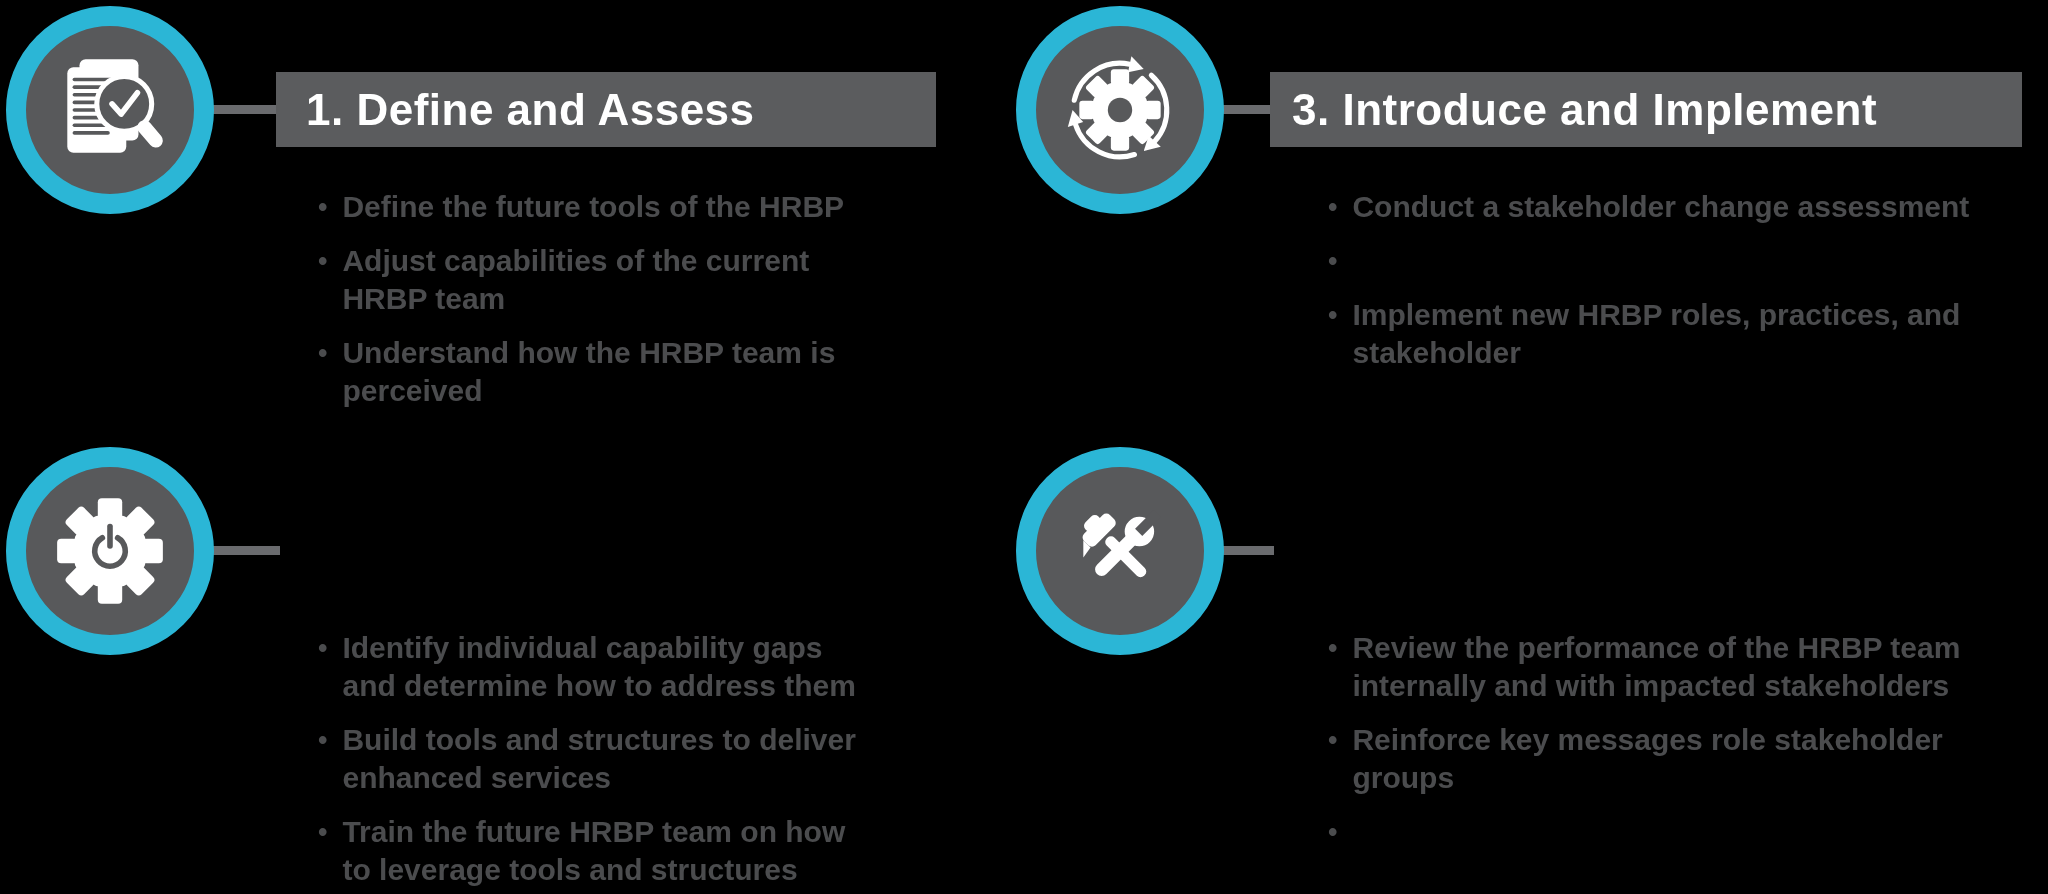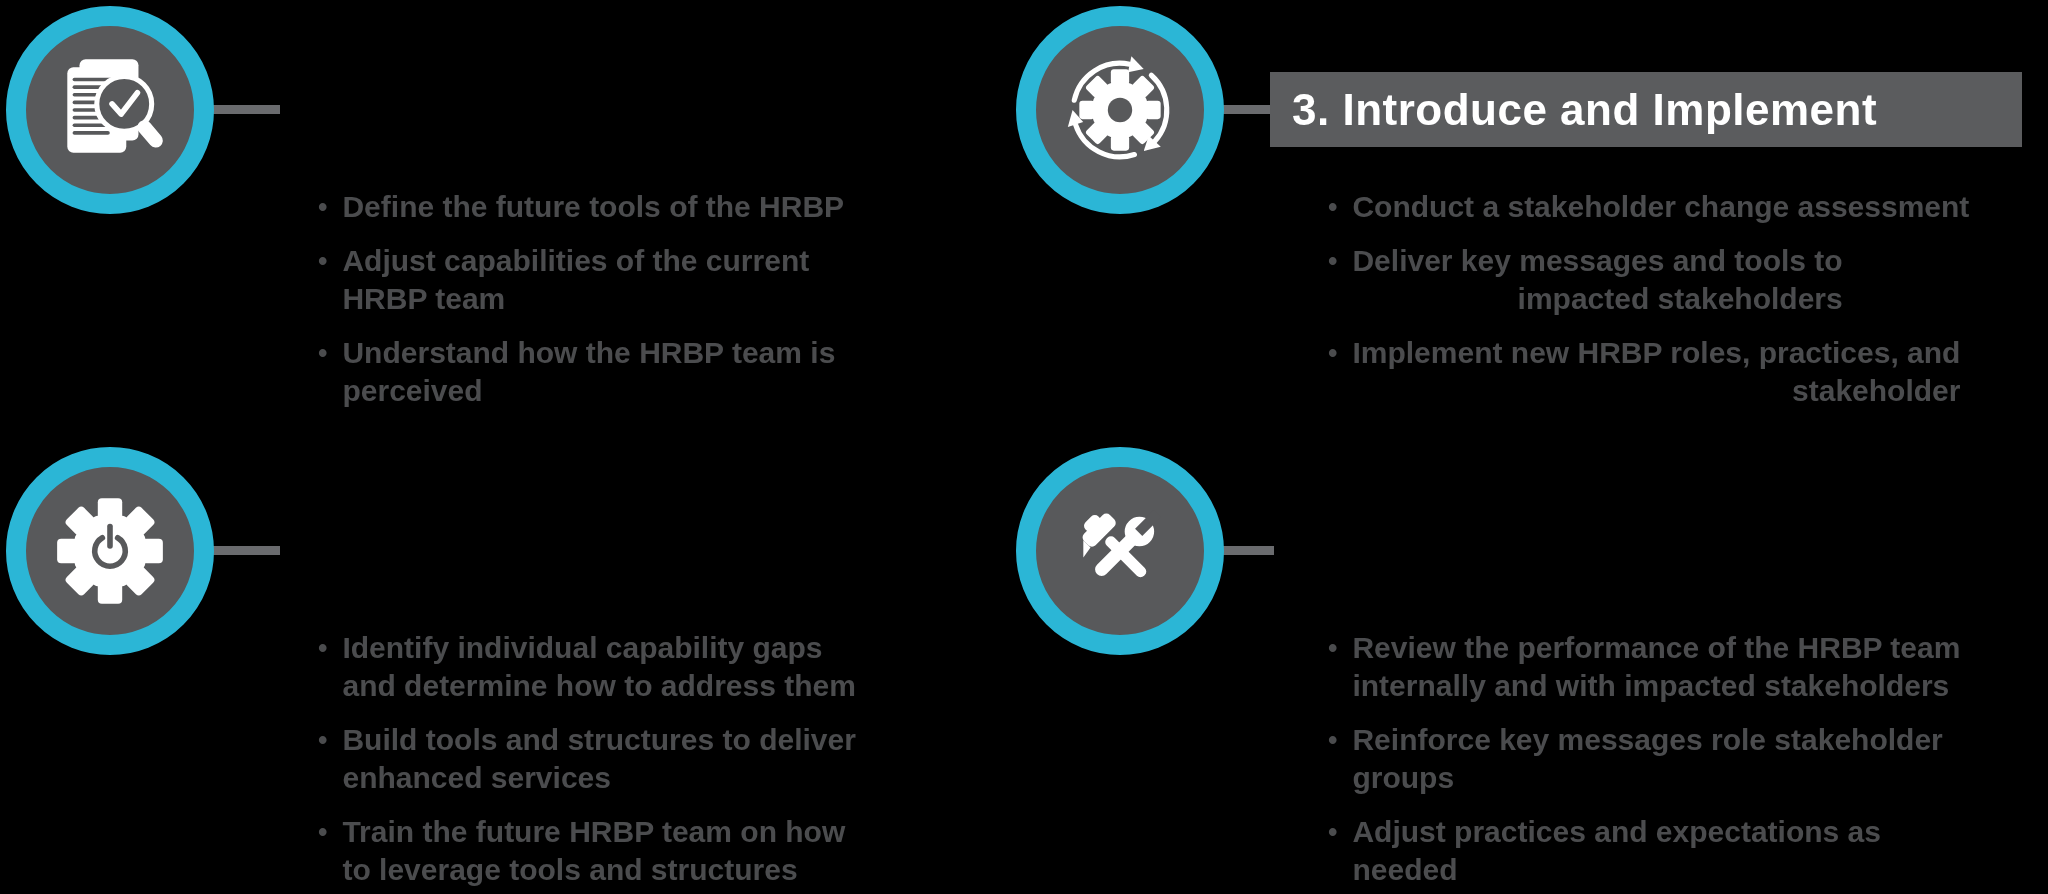--- a/index.html
+++ b/index.html
@@ -3,21 +3,21 @@
 <meta charset="utf-8">
 <style>
   html,body{margin:0;padding:0;background:#000;}
   .stage{
     position:relative;width:2048px;height:894px;background:#000;overflow:hidden;
     font-family:"Liberation Sans", sans-serif;
   }
   .quadrant{position:absolute;}
   .q1{left:0;top:0;width:1024px;height:441px;}
   .q2{left:0;top:441px;width:1024px;height:453px;}
-  .q3{left:1024px;top:0;width:1024px;height:441px;text-align:right;}
+  .q3{left:1024px;top:0;width:1024px;height:441px;}
   .q4{left:1024px;top:441px;width:1024px;height:453px;}
 
   .circle{
     position:absolute;width:208px;height:208px;box-sizing:border-box;
     border:20px solid #2BB6D6;border-radius:50%;background:#58595B;
     display:flex;align-items:center;justify-content:center;z-index:2;
   }
   .ql .circle{left:6px;top:6px;}
   .qr .circle{left:-8px;top:6px;}
 
@@ -64,20 +64,23 @@
           <line x1="-35" y1="0" x2="8" y2="0"></line>
           <line x1="-35" y1="7.5" x2="8" y2="7.5"></line>
           <line x1="-35" y1="15" x2="8" y2="15"></line>
           <line x1="-35" y1="22.5" x2="-2" y2="22.5"></line>
         </g>
         <circle cx="14" cy="-6" r="27" fill="#58595B" stroke="#FFFFFF" stroke-width="5"></circle>
         <path d="M 2 -6 L 11 4 L 27 -17" fill="none" stroke="#FFFFFF" stroke-width="5.5" stroke-linecap="round" stroke-linejoin="round"></path>
         <line x1="34" y1="17" x2="45" y2="30" stroke="#FFFFFF" stroke-width="14" stroke-linecap="round"></line>
       </svg>
     </div>
+    <div class="bar">
+      <span>1. Define and Assess</span>
+    </div>
     <ul class="bullets">
       <li class="bullet">
         <span class="dot">•</span>
         <span class="bullet-text">Define the future tools of the HRBP</span>
       </li>
       <li class="bullet">
         <span class="dot">•</span>
         <span class="bullet-text">Adjust capabilities of the current
 HRBP team</span>
       </li>
@@ -166,22 +169,20 @@
     <div class="bar">
       <span>3. Introduce and Implement</span>
     </div>
     <ul class="bullets">
       <li class="bullet">
         <span class="dot">•</span>
         <span class="bullet-text">Conduct a stakeholder change assessment</span>
       </li>
       <li class="bullet">
         <span class="dot">•</span>
-        <span class="bullet-text">Deliver key messages and tools to
-impacted stakeholders</span>
       </li>
       <li class="bullet">
         <span class="dot">•</span>
         <span class="bullet-text">Implement new HRBP roles, practices, and
 stakeholder</span>
       </li>
     </ul>
   </div>
 
   <div class="quadrant q4 qr">
@@ -207,19 +208,17 @@
         <span class="bullet-text">Review the performance of the HRBP team
 internally and with impacted stakeholders</span>
       </li>
       <li class="bullet">
         <span class="dot">•</span>
         <span class="bullet-text">Reinforce key messages role stakeholder
 groups</span>
       </li>
       <li class="bullet">
         <span class="dot">•</span>
-        <span class="bullet-text">Adjust practices and expectations as
-needed</span>
       </li>
     </ul>
   </div>
 
 </div>
 
 </body></html>

